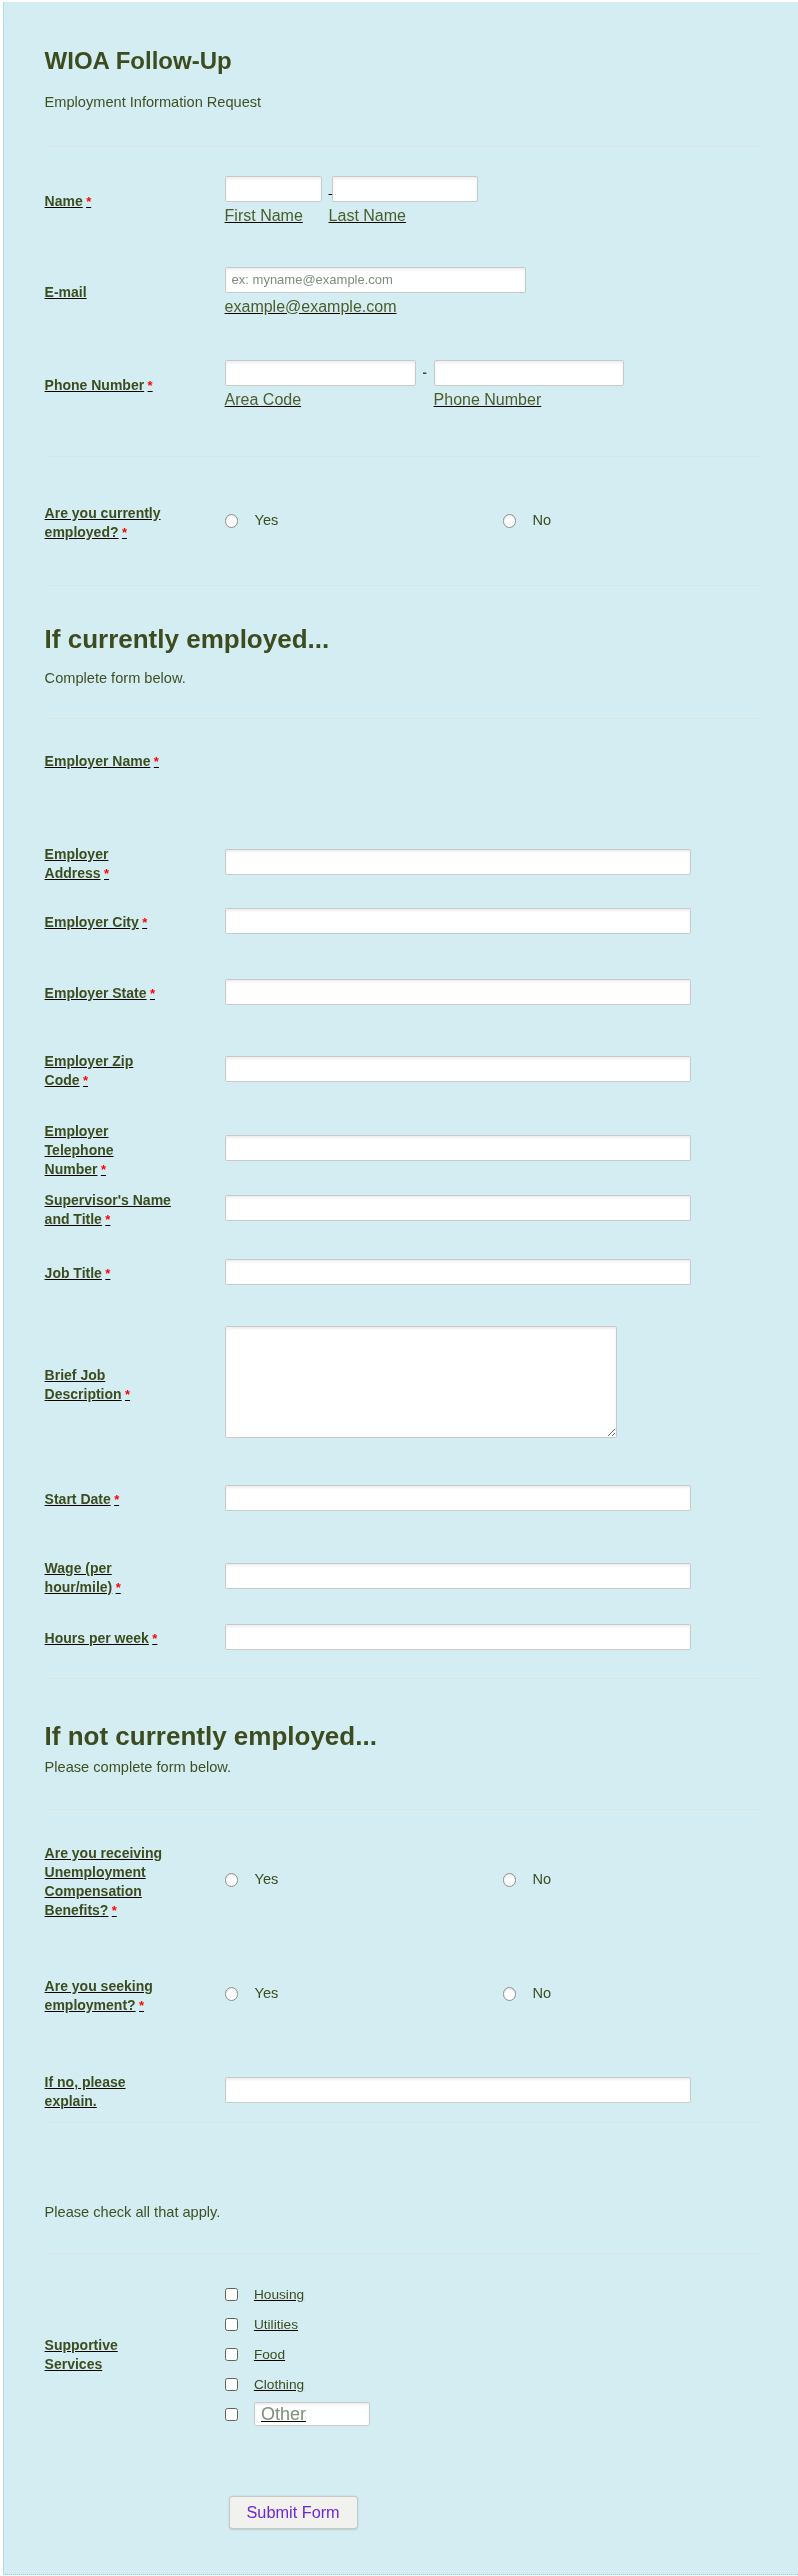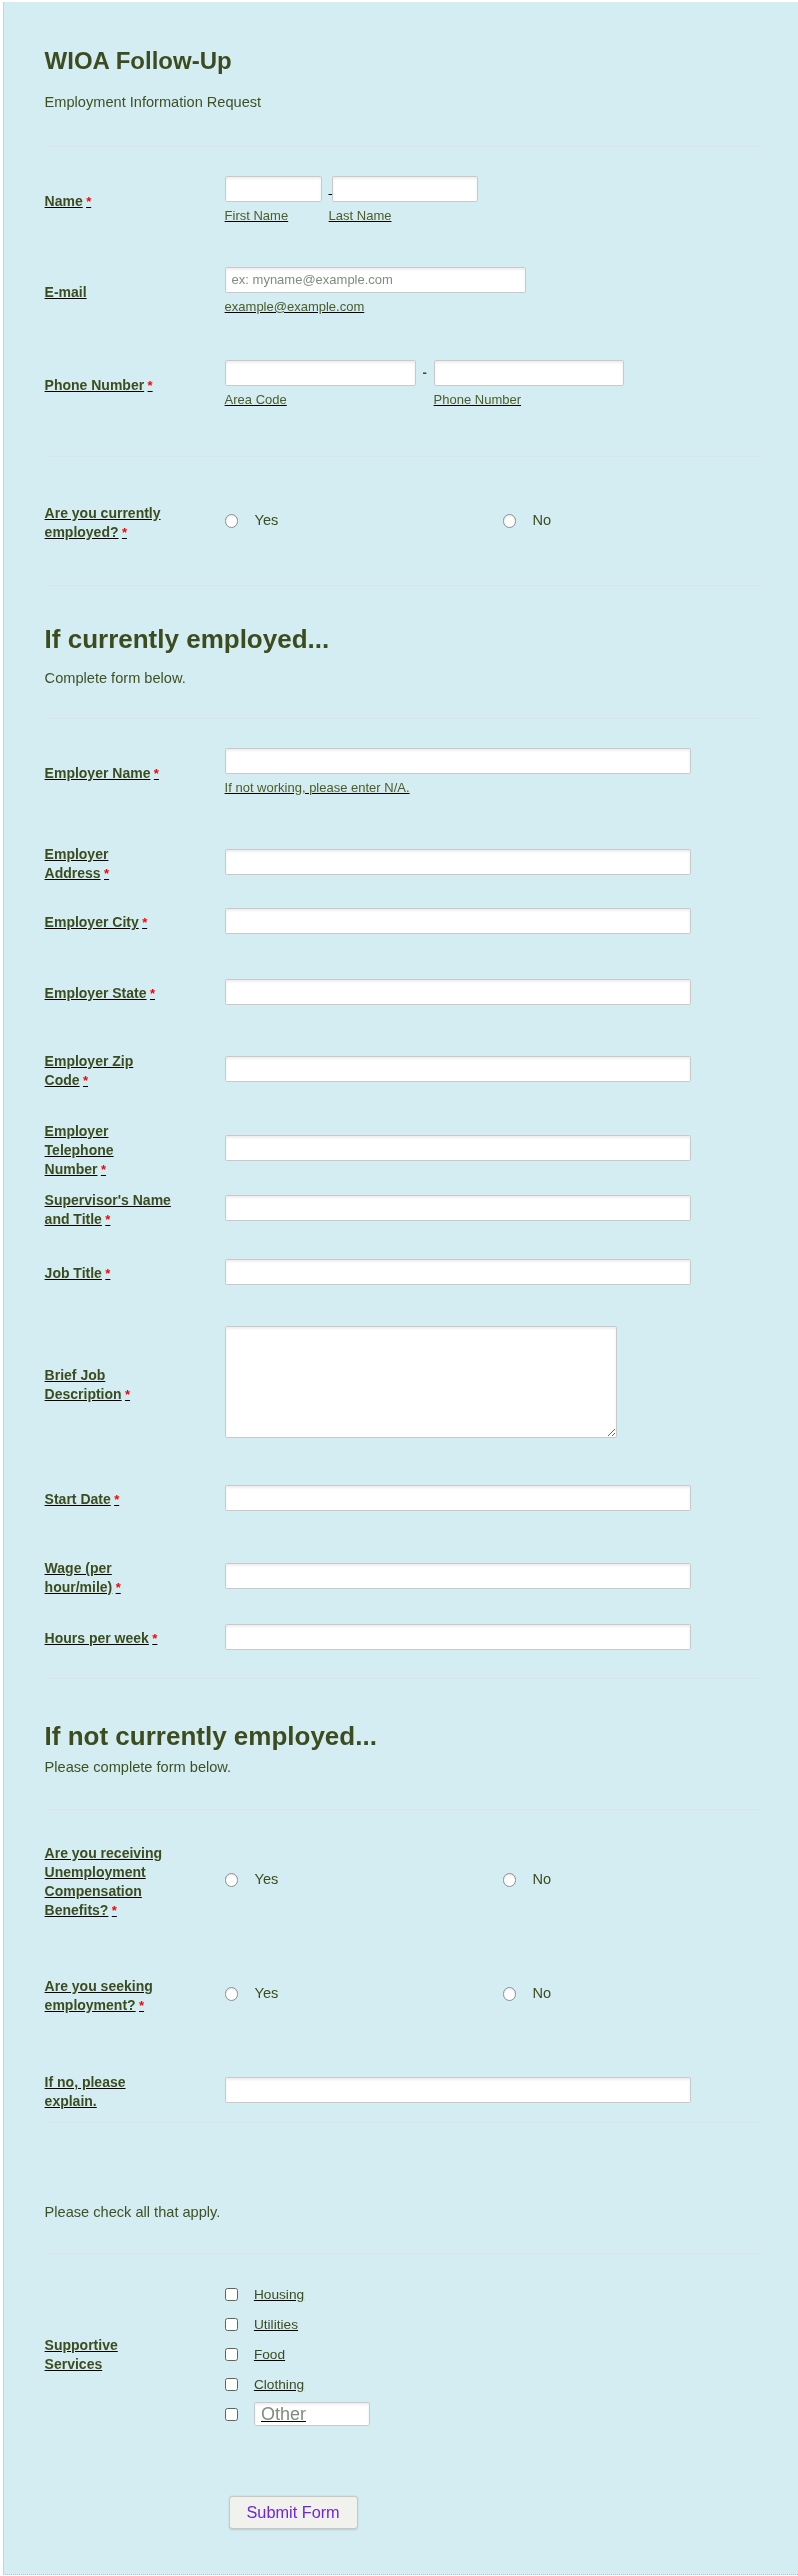--- a/index.html
+++ b/index.html
@@ -29,21 +29,21 @@
   .ti::placeholder{color:#7d8e7c;opacity:1;}
   textarea.ti{height:112px;width:392px;padding-top:4.3px;resize:both;}
   .w-long{width:466px;}
   .w-email{width:301px;}
   .w-first{width:97px;margin-right:6.9px;}
   .w-last{width:146px;}
   .w-area{width:191px;}
   .w-num{width:190px;}
   .dash{display:inline-block;width:18px;text-align:center;font-weight:bold;color:#3c4c1e;
         font-size:13px;line-height:26px;vertical-align:top;}
-  .sublabel{font-size:13px;color:#4d5c2a;margin-top:6.9px;line-height:13.7px;}
+  .sublabel{font-size:16px;color:#4d5c2a;margin-top:6.9px;line-height:13.7px;}
   .sub-split{display:flex;}
   .sub-split .s1{width:104px;flex:none;}
   .sub-phone .s1{width:209px;flex:none;}
   .optrow{position:relative;width:515px;height:20.6px;}
   .opt{position:absolute;top:0;display:flex;align-items:center;cursor:pointer;}
   .opt.o2{left:278px;}
   .radio{
     -webkit-appearance:none;appearance:none;width:13.7px;height:13.7px;margin:0;
     border:0.9px solid #8e8e8e;border-radius:50%;background:#ffffff;
     box-shadow:inset 0 0.9px 1.7px rgba(0,0,0,0.1);flex:none;cursor:pointer;
@@ -125,24 +125,20 @@
     </div>
   </div>
 
   <div class="divider" style="top:583px;"></div>
   <div class="h2" style="top:622px;">If currently employed...</div>
   <div class="subheading" style="top:668px;">Complete form below.</div>
   <div class="divider" style="top:716px;"></div>
 
   <div class="row" style="top:746px;">
     <div class="flabel"><span>Employer Name</span><span class="req">*</span></div>
-    <div class="ctrl">
-      <input type="text" class="ti w-long" style="">
-      <div class="sublabel">If not working, please enter N/A.</div>
-    </div>
   </div>
 
   <div class="row" style="top:839px;">
     <div class="flabel"><span>Employer Address</span><span class="req">*</span></div>
     <div class="ctrl"><input type="text" class="ti w-long" style=""></div>
   </div>
 
   <div class="row" style="top:906px;">
     <div class="flabel"><span>Employer City</span><span class="req">*</span></div>
     <div class="ctrl"><input type="text" class="ti w-long" style=""></div>

